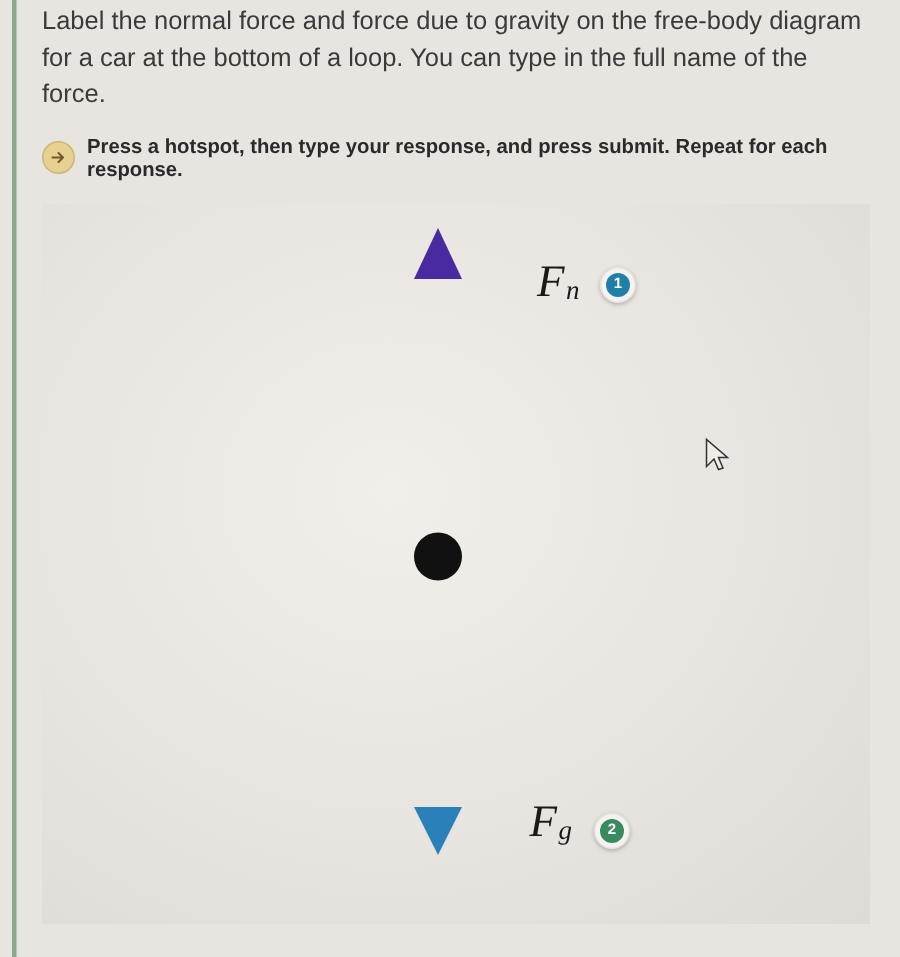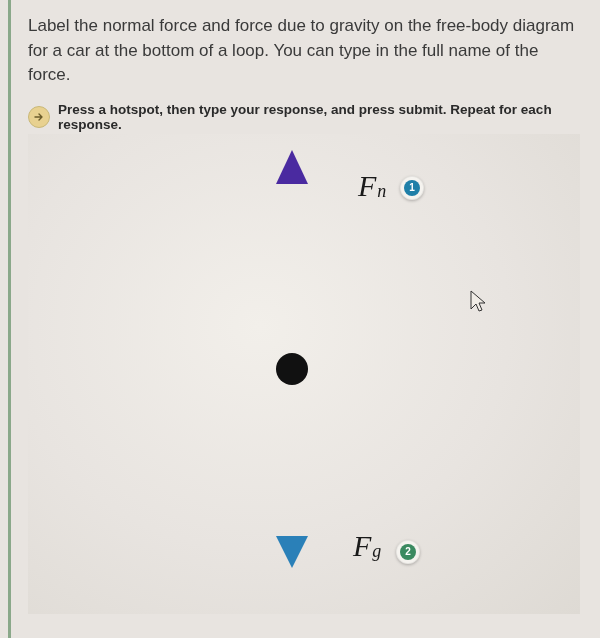--- a/index.html
+++ b/index.html
@@ -6,21 +6,21 @@
   body {
     width: 600px;
     height: 638px;
     font-family: Arial, Helvetica, sans-serif;
     background: #e8e4e0;
     color: #3a3a3a;
     overflow: hidden;
     position: relative;
   }
   .page {
-    padding: 14px 20px 0 28px;
+    padding: 2px 20px 0 28px;
     position: relative;
     height: 100%;
   }
   .left-border {
     position: absolute;
     left: 8px;
     top: 0;
     bottom: 0;
     width: 3px;
     background: #8aa88a;
@@ -28,21 +28,21 @@
   .question-text {
     font-size: 17px;
     line-height: 1.45;
     color: #3a3a3a;
     margin-bottom: 14px;
   }
   .instruction-row {
     display: flex;
     align-items: center;
     gap: 8px;
-    margin-bottom: 2px;
+    margin-bottom: 16px;
   }
   .instruction-icon {
     width: 22px;
     height: 22px;
     border-radius: 50%;
     background: #e8d190;
     border: 1px solid #c9b878;
     display: flex;
     align-items: center;
     justify-content: center;

